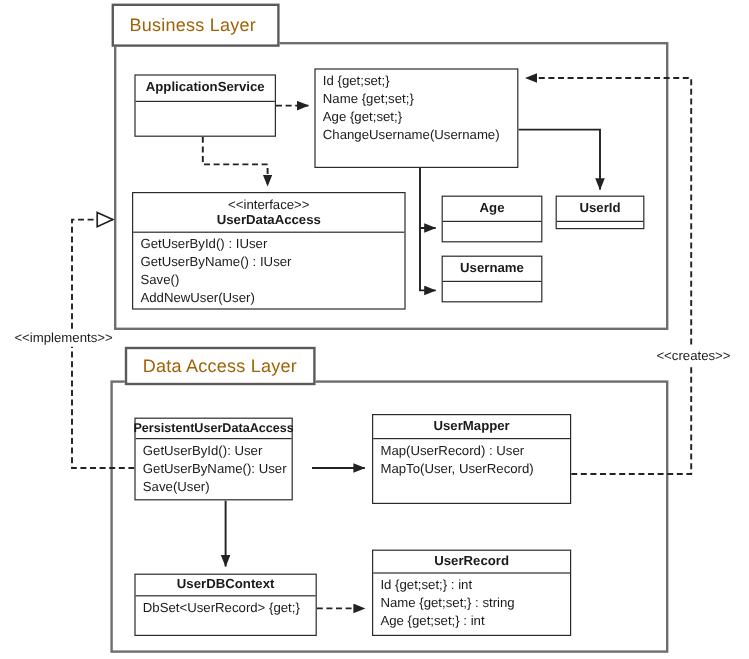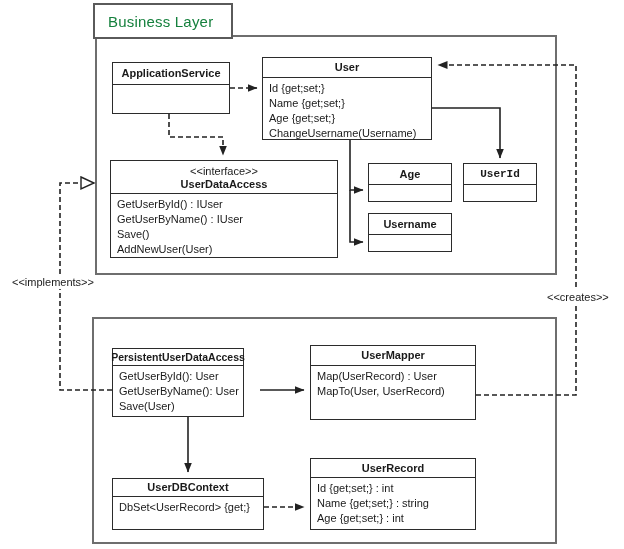--- a/index.html
+++ b/index.html
@@ -6,21 +6,21 @@
   #canvas{
     position:relative;width:624px;height:549px;background:#ffffff;
     font-family:"Liberation Sans", sans-serif;color:#1a1a1a;overflow:hidden;
   }
   .layer-box{
     position:absolute;border:2px solid #6e6e6e;background:transparent;
   }
   .layer-title{
     position:absolute;border:2px solid #5a5a5a;background:#ffffff;
     display:flex;align-items:center;padding-left:13px;
-    font-size:15px;color:#15803d;letter-spacing:0.2px;z-index:3;
+    font-size:15px;color:#a16207;letter-spacing:0.2px;z-index:3;
   }
   .uml-class{
     position:absolute;border:1.6px solid #2b2b2b;background:#ffffff;
     box-sizing:border-box;z-index:2;
   }
   .uml-head{
     border-bottom:1.4px solid #2b2b2b;display:flex;flex-direction:column;
     align-items:center;justify-content:center;box-sizing:border-box;
   }
   .uml-name{font-weight:bold;font-size:11px;line-height:13px;}
@@ -65,35 +65,35 @@
     <polyline class="solid" points="188,417 188,472" marker-end="url(#arrow)"></polyline>
     <polyline class="dashed" points="264,507 304,507" marker-end="url(#arrow)"></polyline>
   </svg>
 
   <div class="layer-box" style="left:95px;top:35px;width:458px;height:236px;"></div>
   <div class="layer-title" style="left:93px;top:3px;width:123px;height:32px;">
     <span>Business Layer</span>
   </div>
 
   <div class="layer-box" style="left:92px;top:317px;width:461px;height:223px;"></div>
+  <div class="layer-title" style="left:104px;top:289px;width:142px;height:28px;">
+    <span>Data Access Layer</span>
+  </div>
 
   <div class="rel-label" style="left:10px;top:275px;">&lt;&lt;implements&gt;&gt;</div>
   <div class="rel-label" style="left:545px;top:290px;">&lt;&lt;creates&gt;&gt;</div>
 
   <div class="uml-class" style="left:112px;top:62px;width:118px;height:52px;">
     <div class="uml-head" style="height:22px;">
       <div class="uml-name">ApplicationService</div>
     </div>
     <div class="uml-body"></div>
   </div>
 
   <div class="uml-class" style="left:262px;top:57px;width:170px;height:83px;">
-    <div class="uml-head" style="height:20px;">
-      <div class="uml-name">User</div>
-    </div>
     <div class="uml-body">
       <div class="uml-member">Id {get;set;}</div>
       <div class="uml-member">Name {get;set;}</div>
       <div class="uml-member">Age {get;set;}</div>
       <div class="uml-member">ChangeUsername(Username)</div>
     </div>
   </div>
 
   <div class="uml-class" style="left:110px;top:160px;width:228px;height:98px;">
     <div class="uml-head" style="height:33px;">
@@ -108,21 +108,21 @@
     </div>
   </div>
 
   <div class="uml-class" style="left:368px;top:163px;width:84px;height:39px;">
     <div class="uml-head" style="height:21px;">
       <div class="uml-name">Age</div>
     </div>
     <div class="uml-body"></div>
   </div>
 
-  <div class="uml-class" style="left:463px;top:163px;width:74px;height:39px;font-family:Liberation Mono, monospace;">
+  <div class="uml-class" style="left:463px;top:163px;width:74px;height:28px;">
     <div class="uml-head" style="height:21px;">
       <div class="uml-name">UserId</div>
     </div>
     <div class="uml-body"></div>
   </div>
 
   <div class="uml-class" style="left:368px;top:213px;width:84px;height:39px;">
     <div class="uml-head" style="height:21px;">
       <div class="uml-name">Username</div>
     </div>

